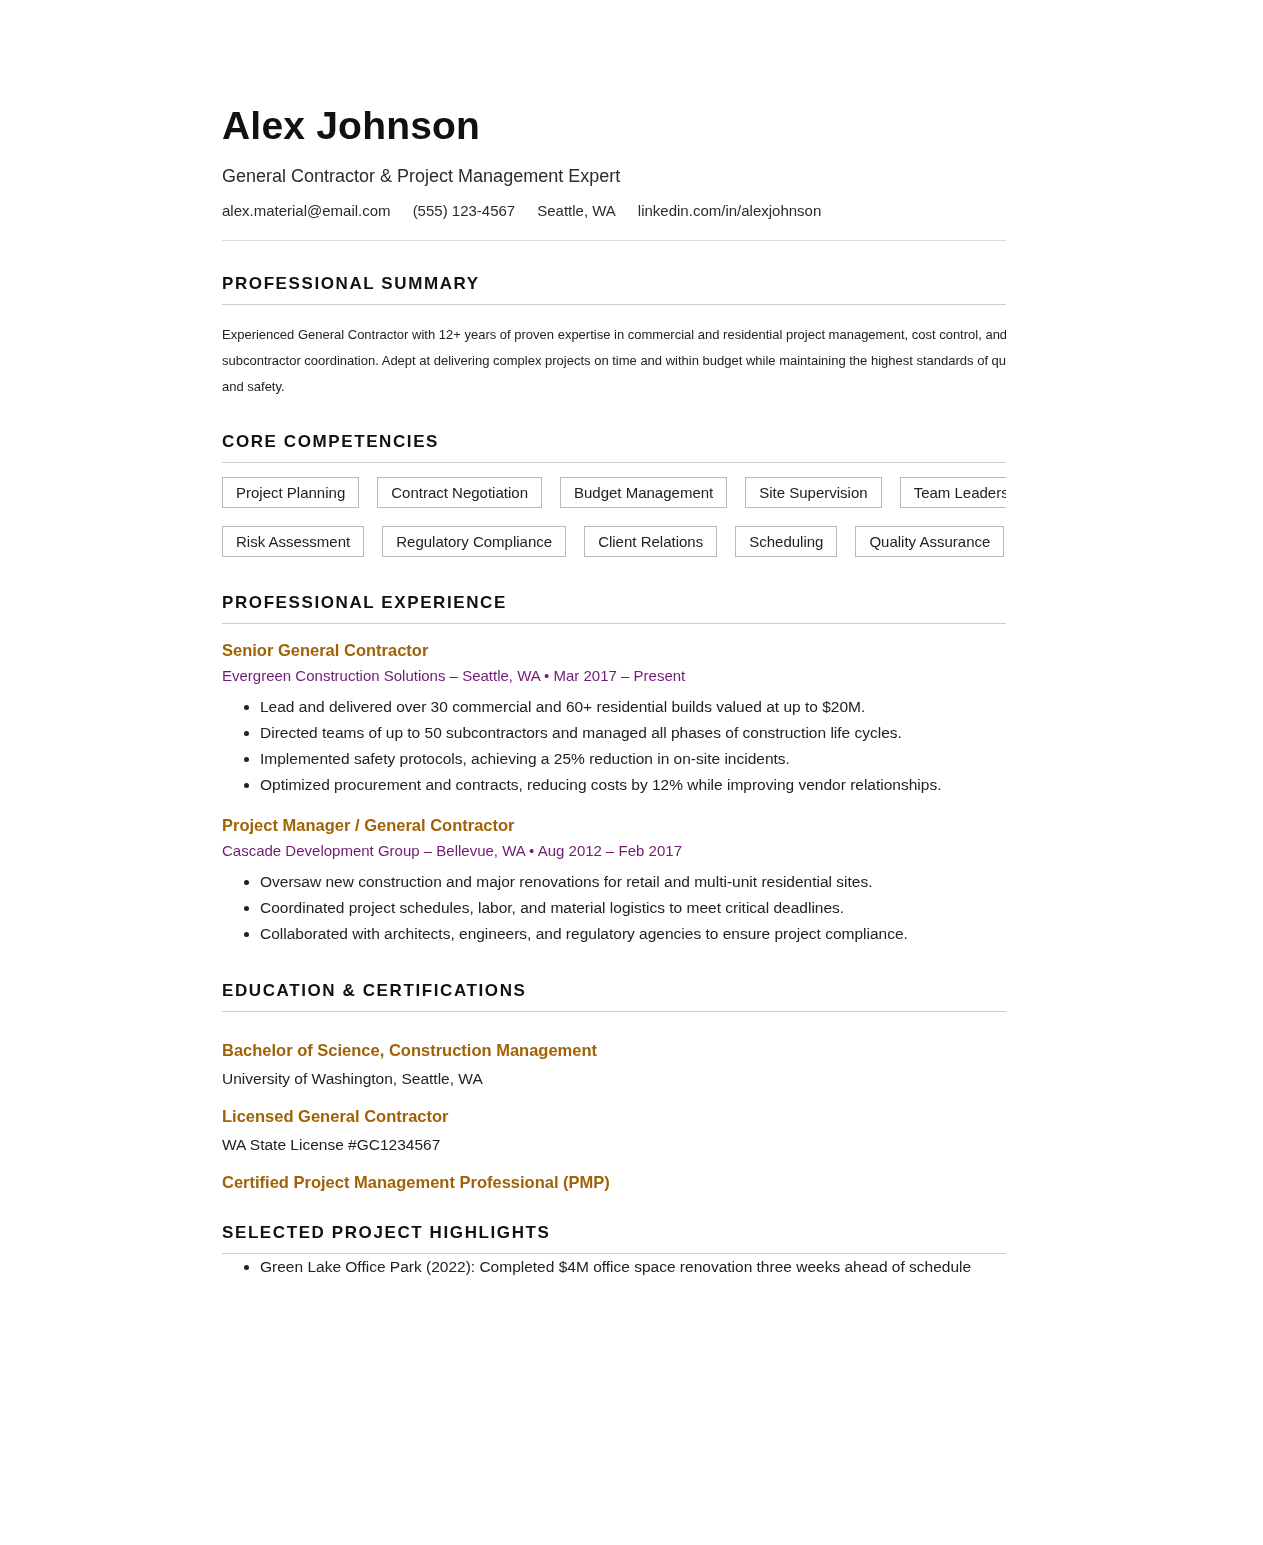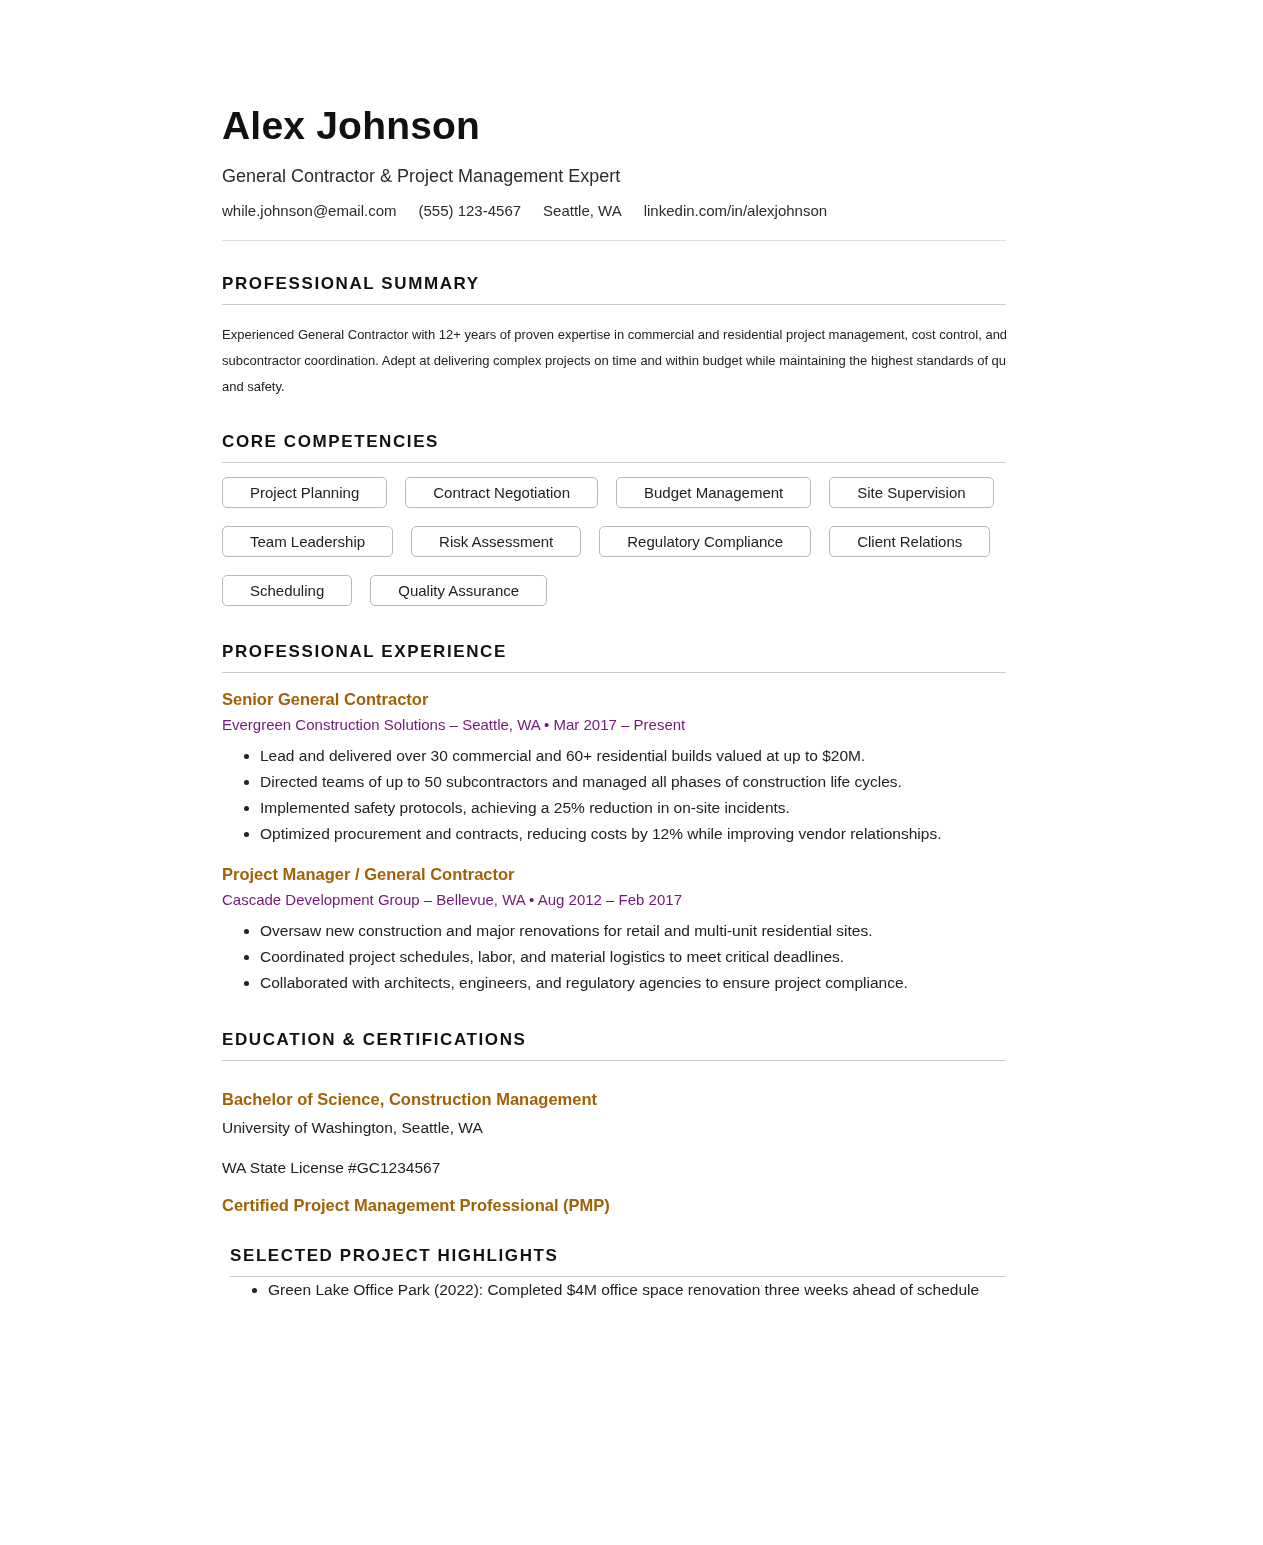--- a/index.html
+++ b/index.html
@@ -55,21 +55,21 @@
     height: 0;
   }
   .rule-light { border-top-color: #dddddd; }
 
   
   .section { margin: 0; }
   .section-summary      { margin-top: 33px; }
   .section-competencies { margin-top: 32px; }
   .section-experience   { margin-top: 36px; }
   .section-education    { margin-top: 34px; }
-  .section-highlights   { margin-top: 31px; margin-left: 8px; }
+  .section-highlights   { margin-top: 31px; }
 
   h2.section-heading {
     font-size: 17px;
     line-height: 20px;
     font-weight: bold;
     letter-spacing: 1.6px;
     color: #111111;
     margin: 0 0 10px 0;
     text-transform: uppercase;
   }
@@ -84,22 +84,22 @@
   
   .chips {
     display: flex;
     flex-wrap: wrap;
     gap: 18px 18px;
     margin-top: 14px;
   }
   .chip {
     display: inline-block;
     border: 1px solid #b9b9b9;
-    border-radius: 5px;
-    padding: 6px 27px;
+    border-radius: 0;
+    padding: 6px 13px;
     font-size: 15px;
     line-height: 17px;
     color: #222222;
     background: #ffffff;
     white-space: nowrap;
   }
 
   
   .job { margin-top: 16px; }
   .job + .job { margin-top: 17px; }
@@ -142,21 +142,21 @@
 </head>
 <body>
 
 <div class="clip">
   <div class="page">
 
     <header>
       <h1 class="name">Alex Johnson</h1>
       <div class="subtitle">General Contractor &amp; Project Management Expert</div>
       <div class="contact-row">
-        <span>while.johnson@email.com</span>
+        <span>alex.material@email.com</span>
         <span>(555) 123-4567</span>
         <span>Seattle, WA</span>
         <span>linkedin.com/in/alexjohnson</span>
       </div>
       <hr class="rule rule-light">
     </header>
 
     <section class="section section-summary">
       <h2 class="section-heading">PROFESSIONAL SUMMARY</h2>
       <hr class="rule">
@@ -208,20 +208,21 @@
 
     <section class="section section-education">
       <h2 class="section-heading">EDUCATION &amp; CERTIFICATIONS</h2>
       <hr class="rule">
       <div class="edu-list">
         <div class="edu-item">
           <h3 class="entry-title">Bachelor of Science, Construction Management</h3>
           <p class="entry-sub">University of Washington, Seattle, WA</p>
         </div>
         <div class="edu-item">
+          <h3 class="entry-title">Licensed General Contractor</h3>
           <p class="entry-sub">WA State License #GC1234567</p>
         </div>
         <div class="edu-item">
           <h3 class="entry-title">Certified Project Management Professional (PMP)</h3>
         </div>
       </div>
     </section>
 
     <section class="section section-highlights">
       <h2 class="section-heading">SELECTED PROJECT HIGHLIGHTS</h2>

